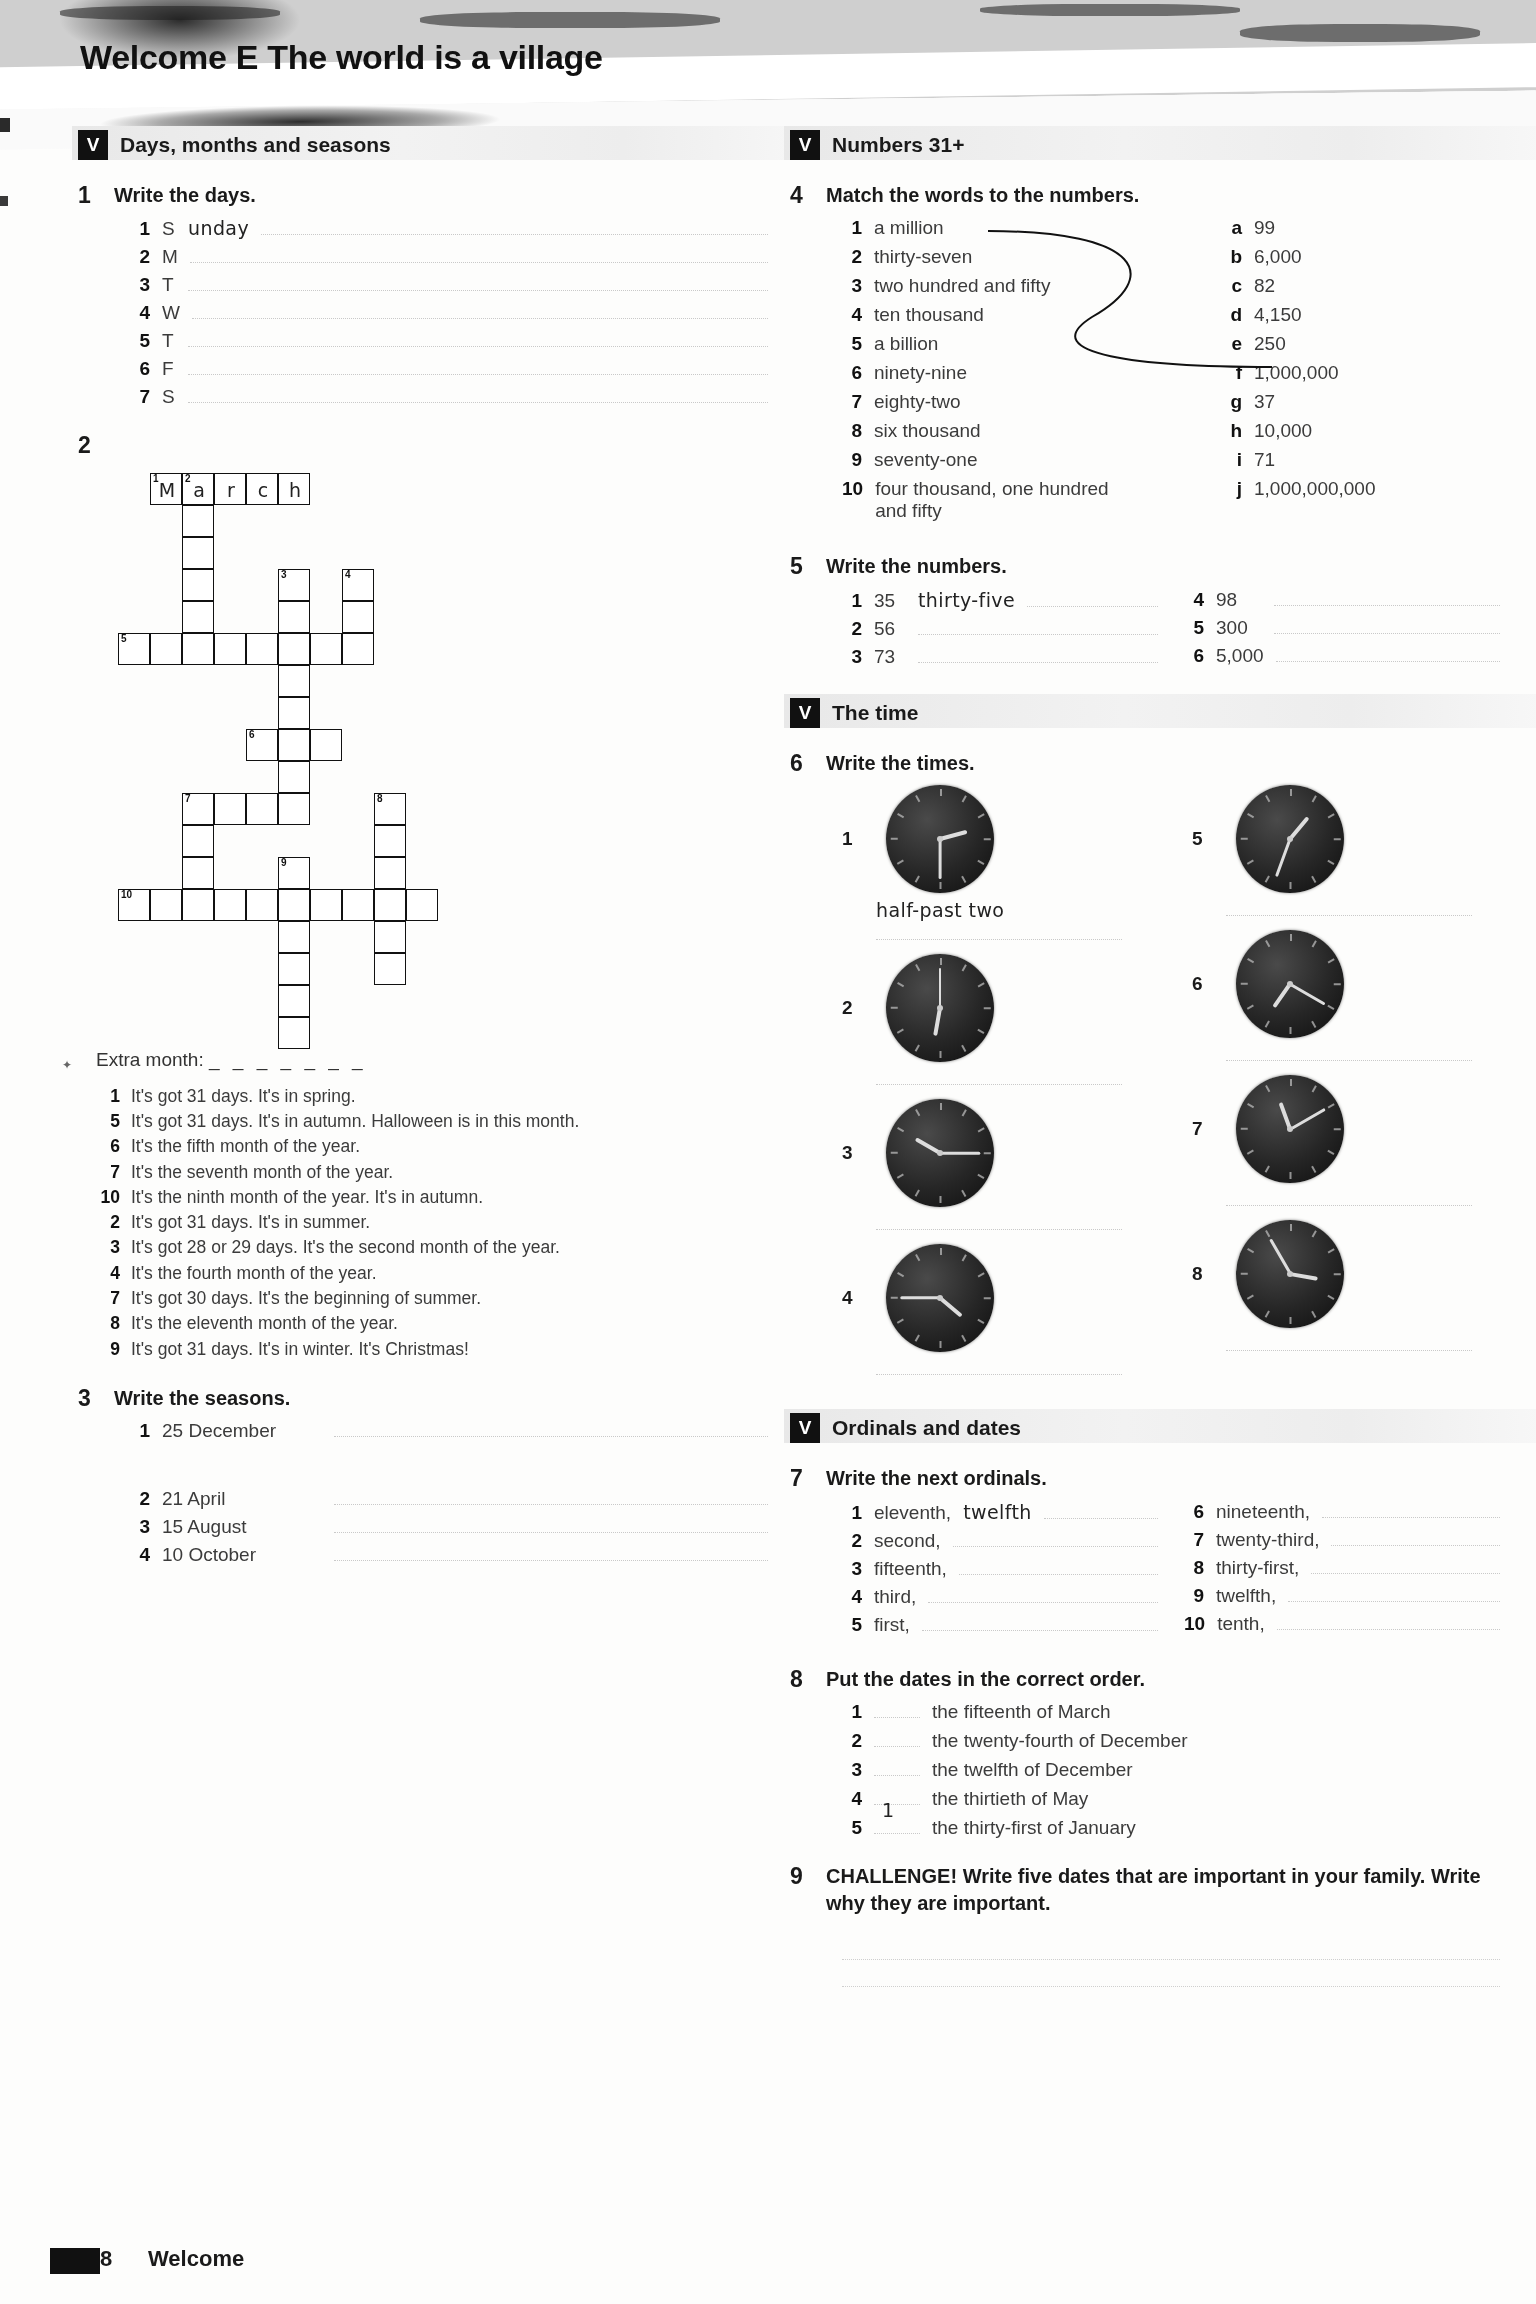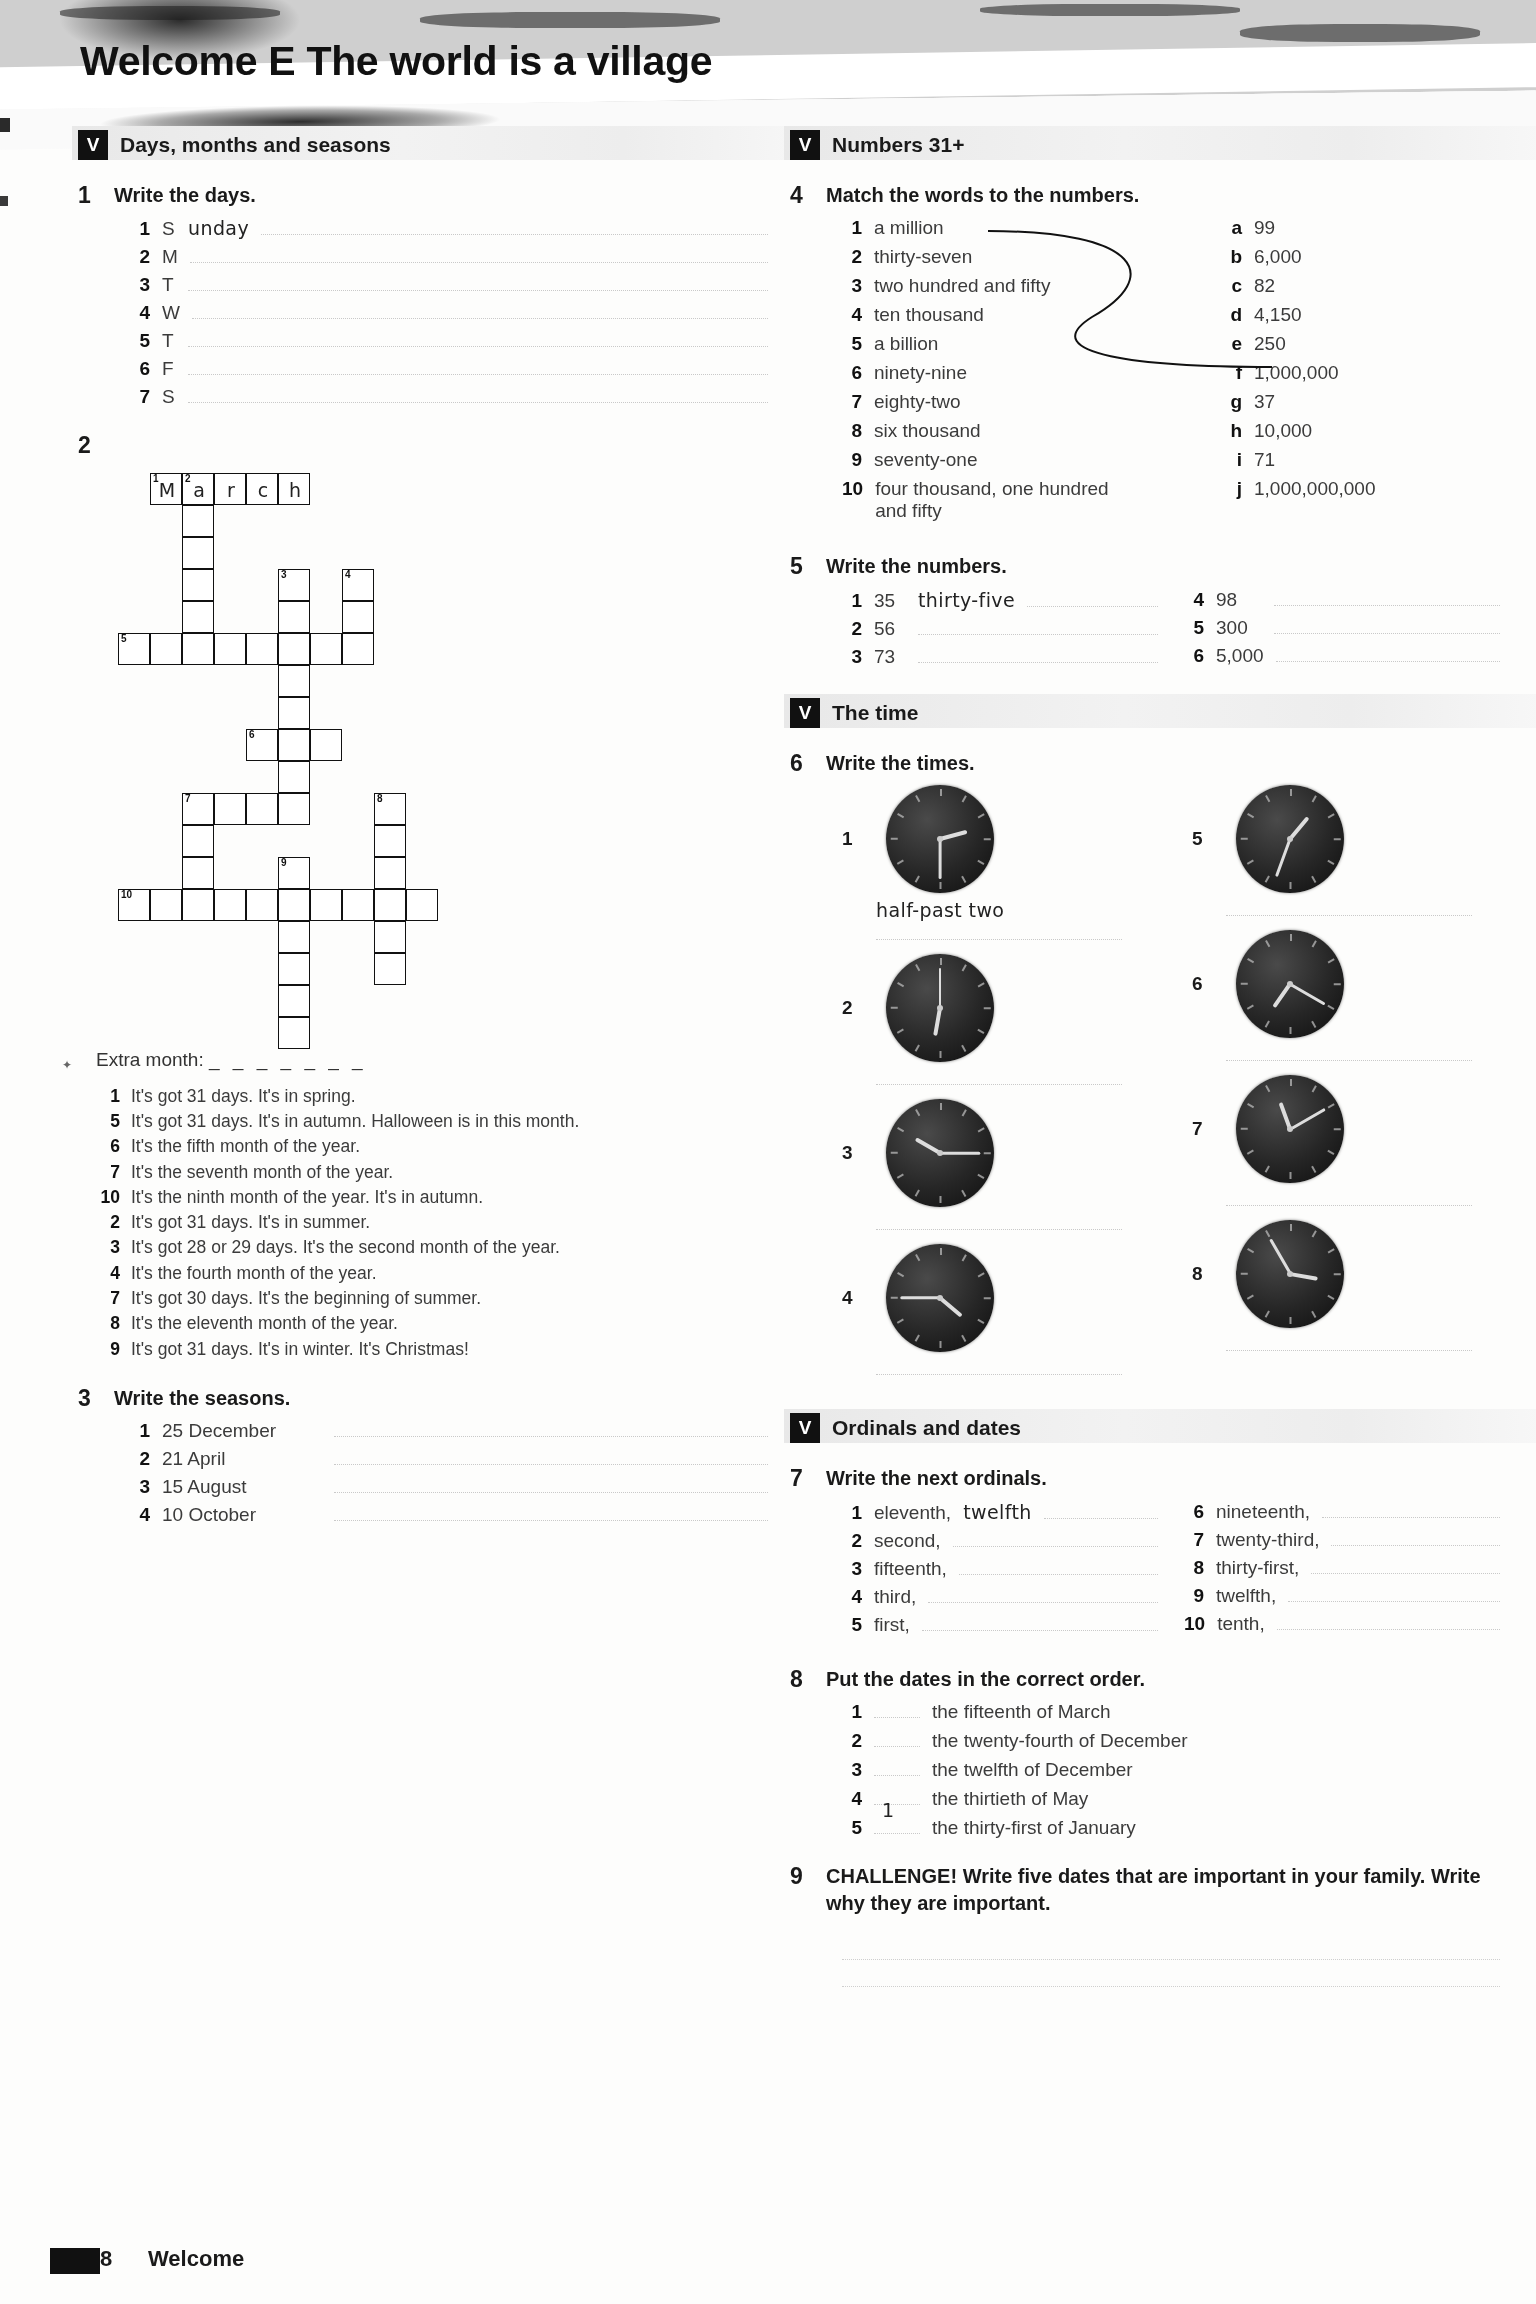--- a/index.html
+++ b/index.html
@@ -22,21 +22,21 @@
       linear-gradient(160deg,#cfcfcf 0%,#8f8f8f 35%,#bdbdbd 70%,#e9e9e9 100%);
     overflow:hidden;
   }
   .photo-band::after{
     content:"";position:absolute;left:-20px;top:55px;width:1600px;height:44px;
     background:#ffffff;transform:rotate(-0.9deg);
   }
   .band-streak{position:absolute;background:rgba(30,30,30,.55);border-radius:40%;}
   .title{
     position:absolute;left:80px;top:38px;
-    font-size:41px;font-weight:bold;letter-spacing:-0.3px;
+    font-size:34px;font-weight:bold;letter-spacing:-0.3px;
     color:#111;z-index:4;white-space:nowrap;
   }
   .photo-strip2{
     position:absolute;left:0;top:100px;width:1536px;height:40px;
     background:
       radial-gradient(ellipse 200px 16px at 300px 16px,#2d2d2d 0%,#a9a9a9 70%,#fafafa 100%),
       radial-gradient(ellipse 240px 18px at 820px 18px,#3a3a3a 0%,#b5b5b5 70%,#fafafa 100%),
       radial-gradient(ellipse 220px 14px at 1280px 14px,#2a2a2a 0%,#b0b0b0 70%,#fafafa 100%),
       linear-gradient(#f4f4f4,#fbfbfb);
     transform:rotate(-0.7deg);
@@ -373,21 +373,21 @@
       <div class="ex-title">Write the seasons.</div>
     </div>
     <div class="items" id="ex3-items">
         <div class="item">
           <span class="n">1</span>
           <span class="txt" style="min-width: 160px;">25 December</span>
           <span class="dots"></span>
         </div>
         <div class="item">
           <span class="n">2</span>
-          <span class="txt" style="min-width: 160px;">21 April</span>
+          <span class="txt" style="min-width: 160px; margin-top: 40px;">21 April</span>
           <span class="dots"></span>
         </div>
         <div class="item">
           <span class="n">3</span>
           <span class="txt" style="min-width: 160px;">15 August</span>
           <span class="dots"></span>
         </div>
         <div class="item">
           <span class="n">4</span>
           <span class="txt" style="min-width: 160px;">10 October</span>

